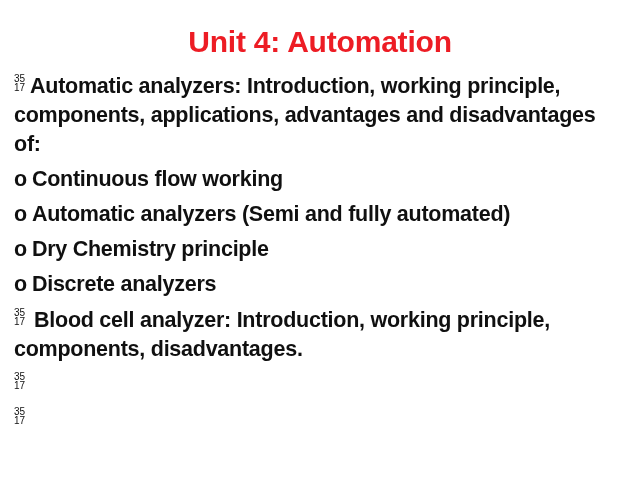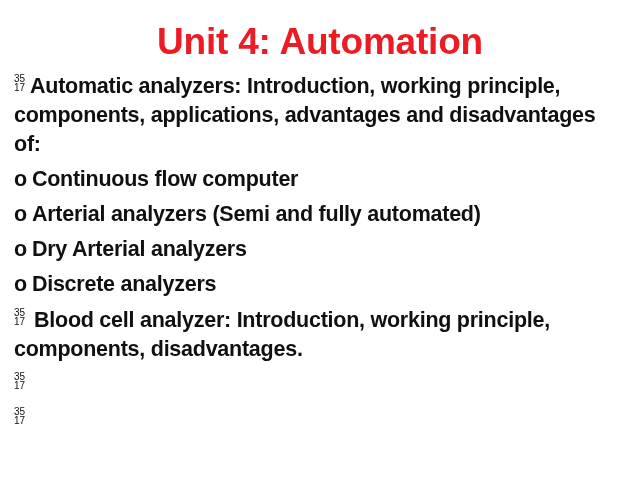--- a/index.html
+++ b/index.html
@@ -26,21 +26,21 @@
 
   
   .slide-title {
     position: absolute;
     top: 22px;
     left: 0;
     width: 640px;
     text-align: center;
     color: #ED1C24;
     font-family: "Liberation Sans", sans-serif;
-    font-size: 37px;
+    font-size: 30px;
     font-weight: bold;
     line-height: 40px;
     letter-spacing: -0.2px;
     white-space: nowrap;
   }
 
   
   .body-block {
     position: absolute;
     top: 72px;
@@ -109,30 +109,30 @@
   <div class="body-block">
 
     <div class="bullet-line">
       <span class="tofu-bullet">
         <span class="tofu-top">35</span>
         <span class="tofu-bot">17</span>
       </span><span class="bullet-text">Automatic analyzers: Introduction, working principle, components, applications, advantages and disadvantages of:</span>
     </div>
 
     <div class="bullet-line gap-sm">
-      <span class="o-bullet">o</span><span class="bullet-text">Continuous flow computer</span>
+      <span class="o-bullet">o</span><span class="bullet-text">Continuous flow working</span>
     </div>
 
     <div class="bullet-line gap-sm">
-      <span class="o-bullet">o</span><span class="bullet-text">Arterial analyzers (Semi and fully automated)</span>
+      <span class="o-bullet">o</span><span class="bullet-text">Automatic analyzers (Semi and fully automated)</span>
     </div>
 
 
     <div class="bullet-line gap-sm">
-      <span class="o-bullet">o</span><span class="bullet-text">Dry Arterial analyzers</span>
+      <span class="o-bullet">o</span><span class="bullet-text">Dry Chemistry principle</span>
     </div>
 
     <div class="bullet-line gap-sm">
       <span class="o-bullet">o</span><span class="bullet-text">Discrete analyzers</span>
     </div>
 
     <div class="bullet-line gap-md">
       <span class="tofu-bullet spaced">
         <span class="tofu-top">35</span>
         <span class="tofu-bot">17</span>

